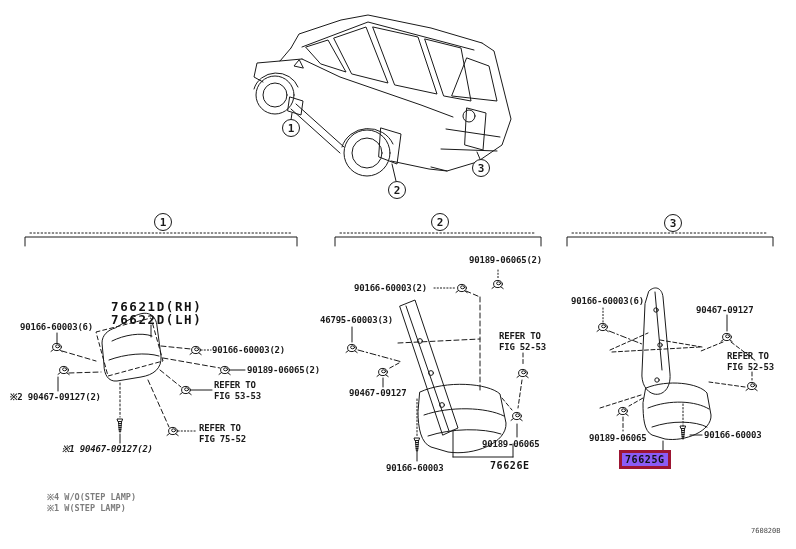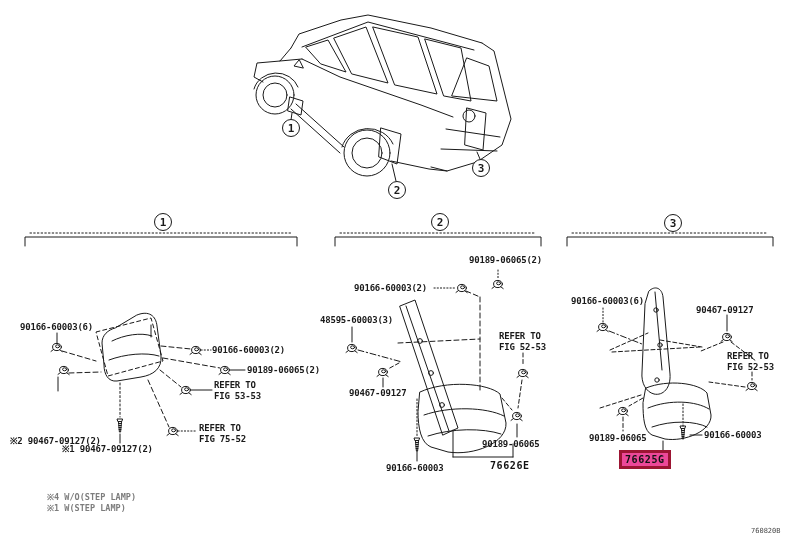--- a/index.html
+++ b/index.html
@@ -5,21 +5,21 @@
   html,body{margin:0;padding:0;background:#ffffff;}
   #stage{position:relative;width:796px;height:549px;background:#ffffff;overflow:hidden;
          font-family:"DejaVu Sans Mono",monospace;}
   #lineart{position:absolute;left:0;top:0;}
   .label{position:absolute;font:bold 9px "DejaVu Sans Mono",monospace;color:#1a1a1a;
          letter-spacing:-0.2px;white-space:pre-line;line-height:11px;}
   .part-label{position:absolute;font:bold 12.5px "DejaVu Sans Mono",monospace;color:#111;
          letter-spacing:1.6px;white-space:pre-line;line-height:13px;}
   .part-label-sm{position:absolute;font:bold 10px "DejaVu Sans Mono",monospace;color:#111;
          letter-spacing:0.6px;}
-  .red-box{position:absolute;border:3px solid #9c1533;background:#ec4899;padding:0 3px;
+  .red-box{position:absolute;border:3px solid #9c1533;background:#8b5cf6;padding:0 3px;
          font:bold 10px "DejaVu Sans Mono",monospace;color:#111;letter-spacing:0.6px;line-height:13px;}
   .circle-num{position:absolute;width:16px;height:16px;border:1.3px solid #1a1a1a;border-radius:50%;
          background:#fff;display:flex;align-items:center;justify-content:center;
          font:bold 11px "DejaVu Sans Mono",monospace;color:#1a1a1a;}
   .note{position:absolute;font:bold 8.5px "DejaVu Sans Mono",monospace;color:#7d7d7d;letter-spacing:0;}
   .footer-code{position:absolute;font:7px "DejaVu Sans Mono",monospace;color:#4a4a4a;}
 </style>
 </head>
 <body>
 
@@ -176,33 +176,35 @@
   </svg>
 
   <div class="circle-num" style="left:282px;top:119px;">1</div>
   <div class="circle-num" style="left:388px;top:181px;">2</div>
   <div class="circle-num" style="left:472px;top:159px;">3</div>
 
   <div class="circle-num" style="left:154px;top:213px;">1</div>
   <div class="circle-num" style="left:431px;top:213px;">2</div>
   <div class="circle-num" style="left:664px;top:214px;">3</div>
 
+  <div class="part-label" style="left:111px;top:300px;">76621D(RH)
+76622D(LH)</div>
   <div class="label" style="left:20px;top:322px;">90166-60003(6)</div>
-  <div class="label" style="left:10px;top:392px;margin-top:44px;">※2 90467-09127(2)</div>
+  <div class="label" style="left:10px;top:392px;">※2 90467-09127(2)</div>
   <div class="label" style="left:212px;top:345px;">90166-60003(2)</div>
   <div class="label" style="left:247px;top:365px;">90189-06065(2)</div>
   <div class="label" style="left:214px;top:380px;">REFER TO
 FIG 53-53</div>
   <div class="label" style="left:199px;top:423px;">REFER TO
 FIG 75-52</div>
-  <div class="label" style="left:62px;top:444px;">※1 90467-09127(2)</div>
+  <div class="label" style="left:62px;top:444px;font-style:italic;">※1 90467-09127(2)</div>
 
   <div class="label" style="left:469px;top:255px;">90189-06065(2)</div>
   <div class="label" style="left:354px;top:283px;">90166-60003(2)</div>
-  <div class="label" style="left:320px;top:315px;">48595-60003(3)</div>
+  <div class="label" style="left:320px;top:315px;">46795-60003(3)</div>
   <div class="label" style="left:499px;top:331px;">REFER TO
 FIG 52-53</div>
   <div class="label" style="left:349px;top:388px;">90467-09127</div>
   <div class="label" style="left:386px;top:463px;">90166-60003</div>
   <div class="label" style="left:482px;top:439px;">90189-06065</div>
   <div class="part-label-sm" style="left:490px;top:460px;">76626E</div>
 
   <div class="label" style="left:571px;top:296px;">90166-60003(6)</div>
   <div class="label" style="left:696px;top:305px;">90467-09127</div>
   <div class="label" style="left:727px;top:351px;">REFER TO

